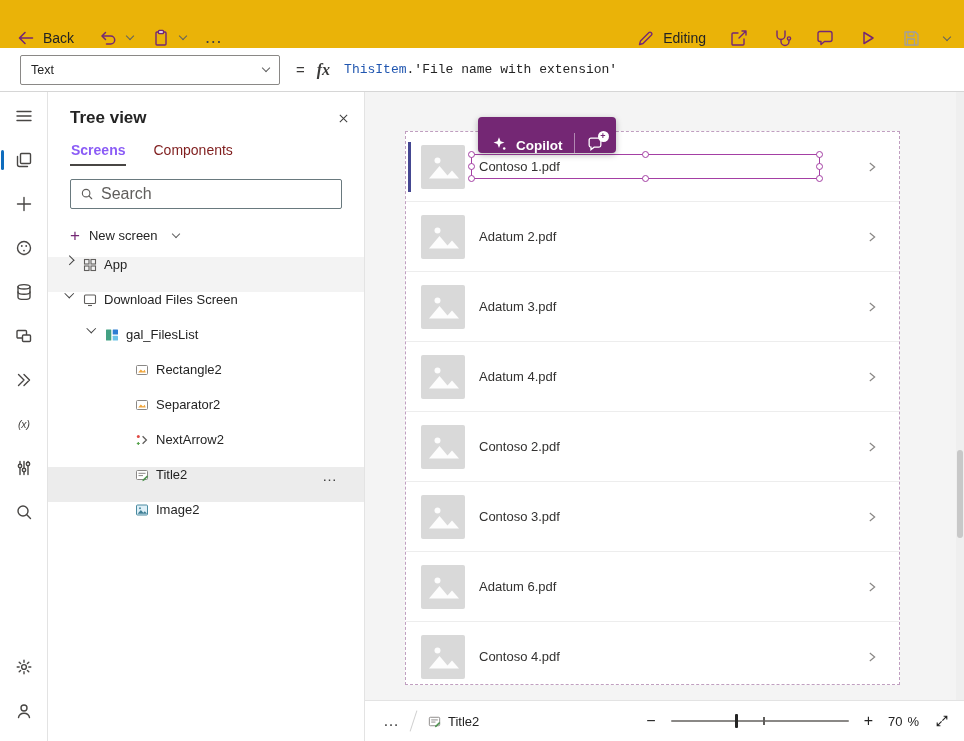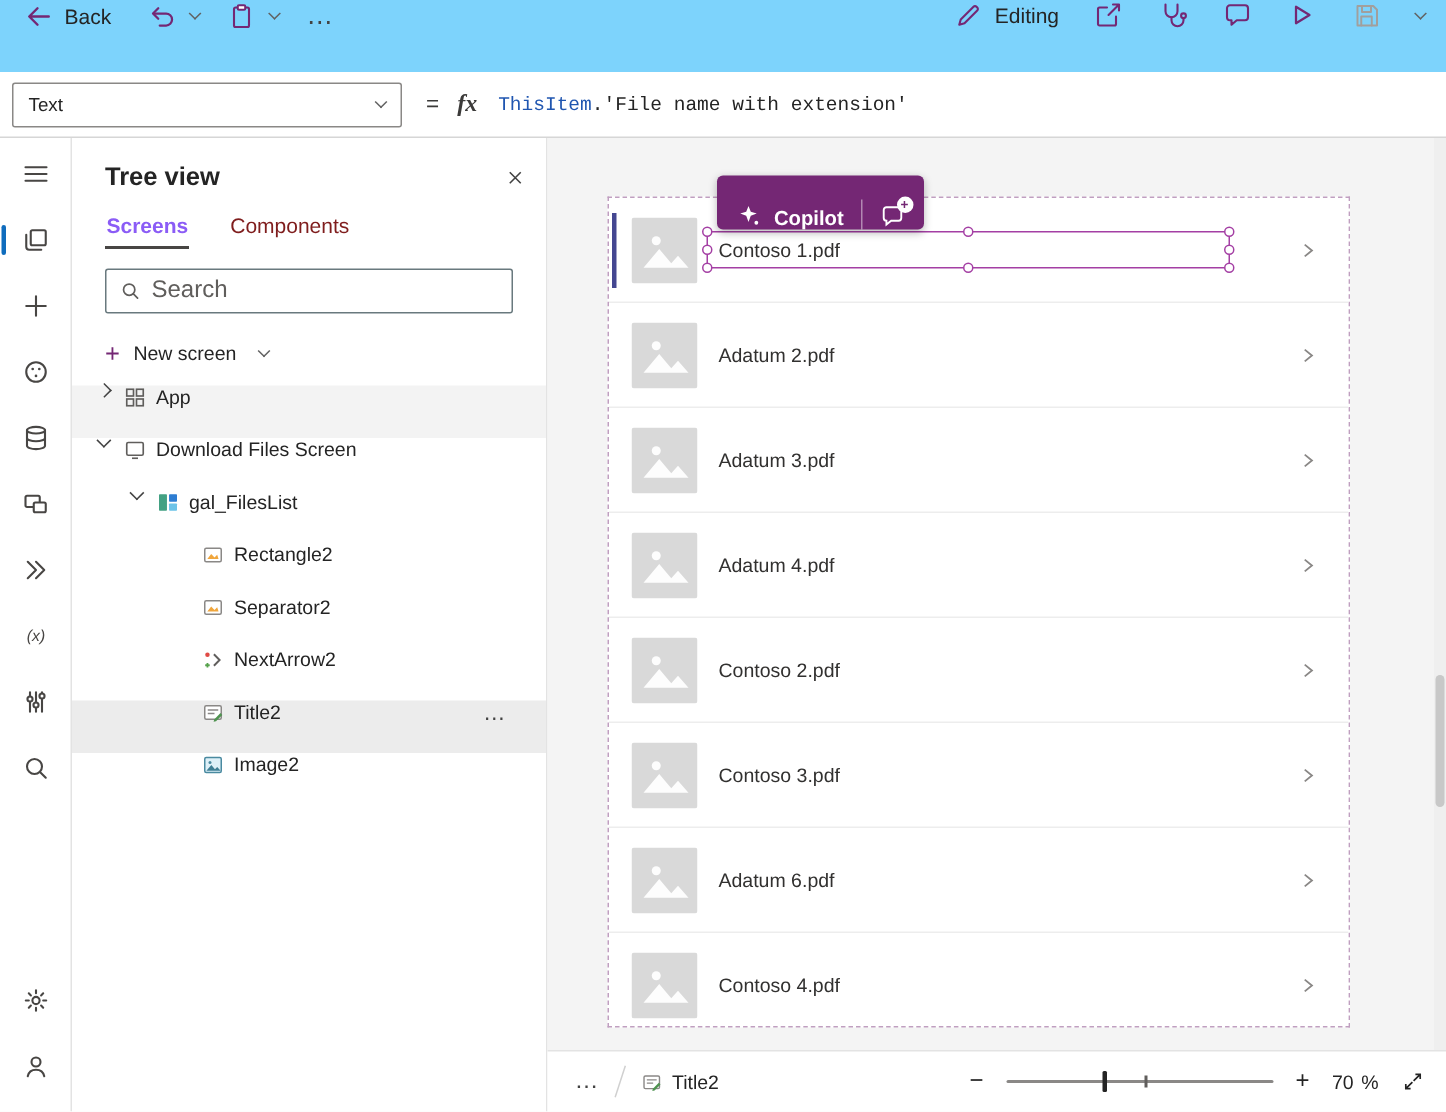--- a/index.html
+++ b/index.html
@@ -5,34 +5,34 @@
   *{box-sizing:border-box;margin:0;padding:0}
   html,body{width:964px;height:741px;overflow:hidden;background:#fff;color:#242424;
     font-family:"Liberation Sans",sans-serif;font-size:14px;position:relative}
   button{font-family:inherit;font-size:inherit;background:none;border:none;cursor:pointer;color:inherit;
     display:flex;align-items:center}
   svg{display:block}
   .chev{width:6px;height:6px;border-right:1.4px solid #616161;border-bottom:1.4px solid #616161;
     transform:rotate(45deg);display:inline-block;margin-top:-3px}
 
   
-  .topbar{position:absolute;left:0;top:0;width:964px;height:48px;display:flex;align-items:flex-start;
-    background:#7dd3fc;padding:0 14px 0 16px}
+  .topbar{position:absolute;left:0;top:0;width:964px;height:48px;display:flex;align-items:flex-end;
+    background:#eab308;padding:0 14px 0 16px}
   .tb-left{display:flex;align-items:center}
   .tb-btn{gap:7px}
   .ic20 svg{width:20px;height:20px;stroke-linecap:round;stroke-linejoin:round}
   .split{display:flex;align-items:center;gap:9px}
   .ml24{margin-left:24px}.ml18{margin-left:18px}
   .tb-more{font-size:18px;color:#424242;letter-spacing:1px}
   .tb-right{margin-left:auto;display:flex;align-items:center;gap:23px}
 
   
   .formulabar{position:absolute;left:0;top:48px;width:964px;height:44px;display:flex;align-items:center;
     background:#fff;border-bottom:1px solid #d6d6d6}
-  .prop-select{margin-left:8px;width:260px;height:30px;border:1px solid #8a8886;border-radius:2px;
+  .prop-select{margin-left:20px;width:260px;height:30px;border:1px solid #8a8886;border-radius:2px;
     display:flex;align-items:center;padding:0 10px;font-size:12.5px;cursor:pointer;background:#fff}
   .prop-select .chev{margin-left:auto}
   .eq{margin-left:16px;font-size:15px;color:#3b3a39}
   .fx{margin-left:12px;font-family:"Liberation Serif",serif;font-style:italic;font-weight:700;
     font-size:16px;color:#3b3a39}
   .formula{margin-left:14px;font-family:"Liberation Mono","DejaVu Sans Mono",monospace;font-size:13px;flex:1}
   .tok-id{color:#2056b0}.tok-dot,.tok-prop{color:#242424}
 
   
   .rail{position:absolute;left:0;top:92px;bottom:0;width:48px;background:#fff;border-right:1px solid #e3e3e3;

